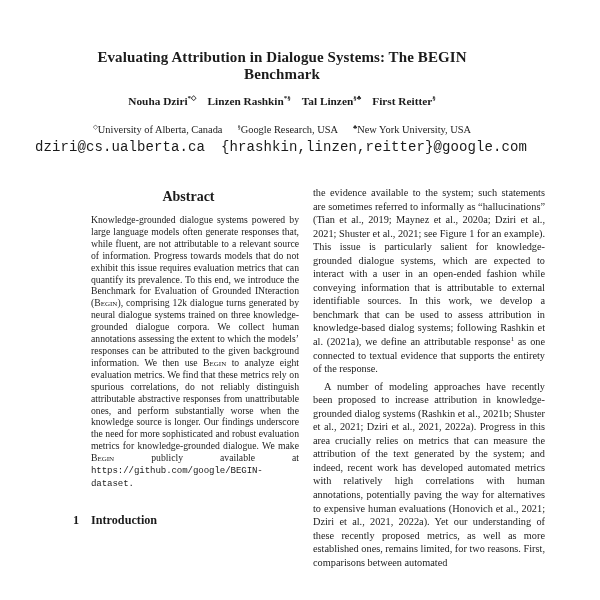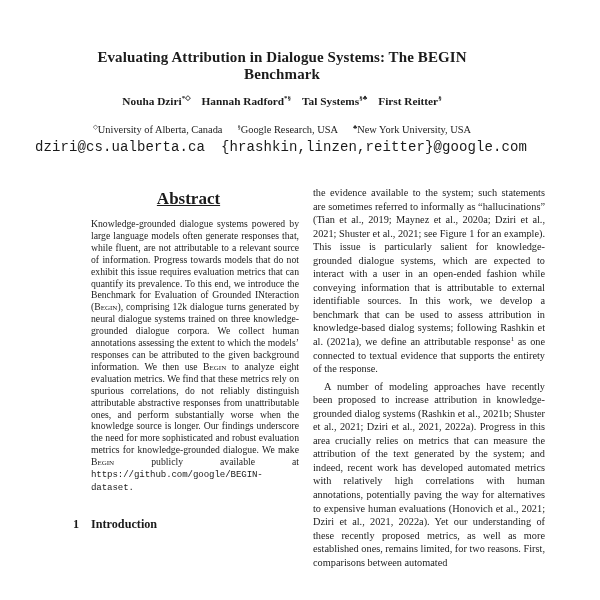--- a/index.html
+++ b/index.html
@@ -77,23 +77,22 @@
     position: absolute;
     top: 186px;
     height: 414px;
     overflow: hidden;
   }
   .col-left  { left: 73px;  width: 231px; }
   .col-right { left: 313px; width: 232px; }
   .abstract-heading {
     margin: 3px 0 9px 0;
     text-align: center;
-    font-size: 17px;
+    font-size: 14px;
     font-weight: 700;
-    text-decoration: underline;
   }
   .abstract-body {
     margin: 0 5px 0 18px;
     font-size: 9.7px;
     line-height: 11.9px;
     text-align: justify;
   }
   .section-heading {
     margin: 23px 0 0 0;
     font-size: 12.2px;
@@ -123,22 +122,22 @@
 </style>
 </head>
 <body>
 
 <div class="page">
 
   <h1 class="paper-title">Evaluating Attribution in Dialogue Systems: The BEGIN Benchmark</h1>
 
   <div class="authors-row">
     <span class="author"><span>Nouha Dziri</span><sup>*◇</sup></span>
-    <span class="author"><span>Hannah Radford</span><sup>*§</sup></span>
-    <span class="author"><span>Tal Systems</span><sup>§♣</sup></span>
+    <span class="author"><span>Linzen Rashkin</span><sup>*§</sup></span>
+    <span class="author"><span>Tal Linzen</span><sup>§♣</sup></span>
     <span class="author"><span>First Reitter</span><sup>§</sup></span>
   </div>
 
   <div class="affils-row">
     <span class="affil"><sup>◇</sup><span>University of Alberta, Canada</span></span>
     <span class="affil"><sup>§</sup><span>Google Research, USA</span></span>
     <span class="affil"><sup>♣</sup><span>New York University, USA</span></span>
   </div>
 
   <div class="emails-row">

